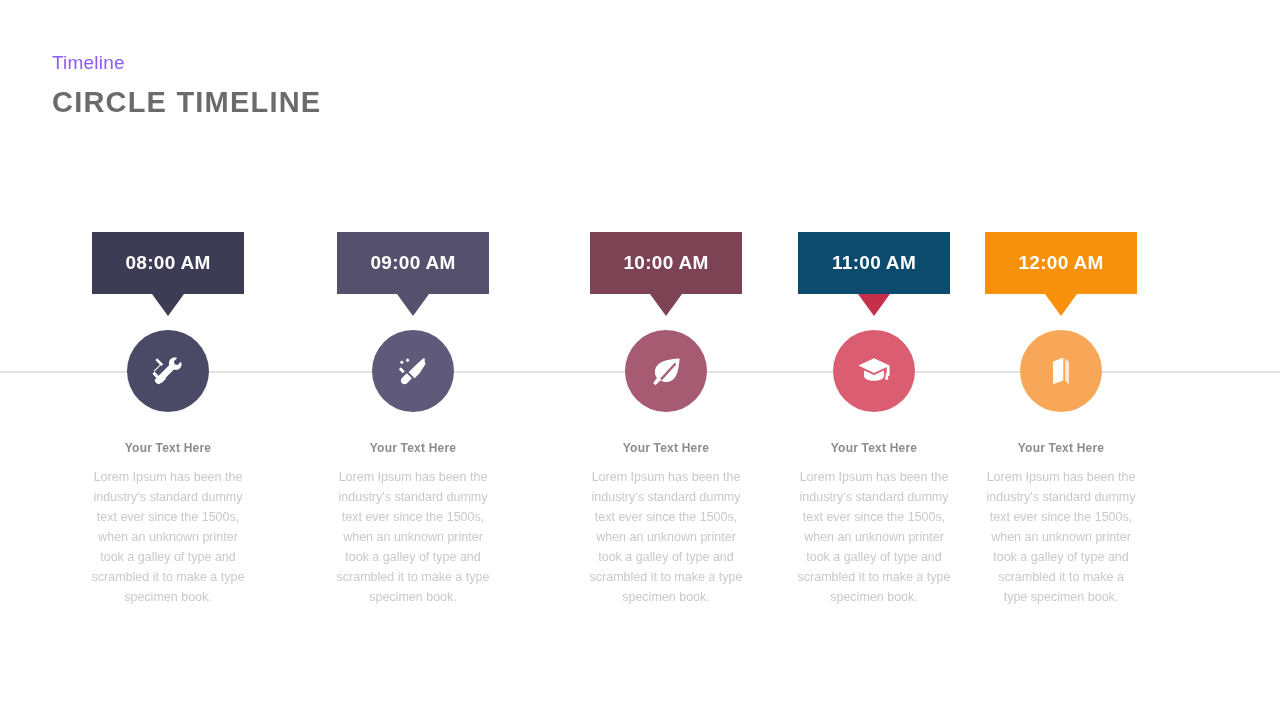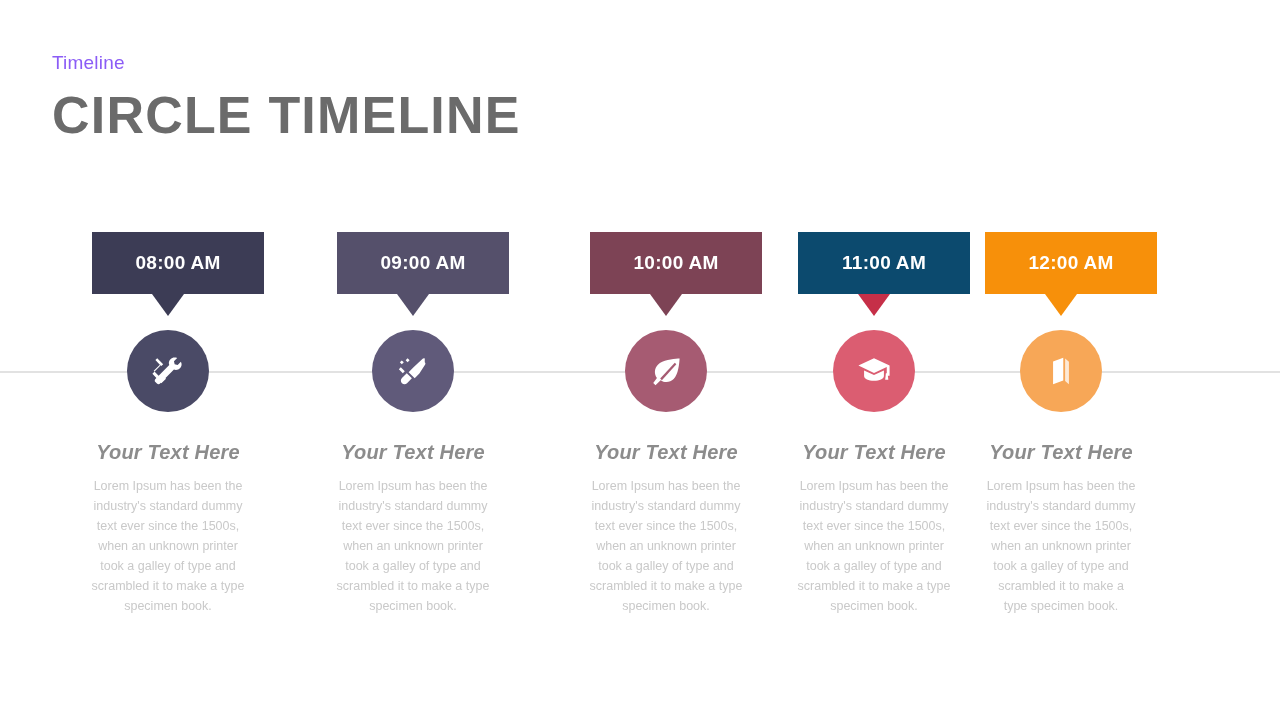--- a/index.html
+++ b/index.html
@@ -22,21 +22,21 @@
     top: 52px;
   }
   .kicker {
     font-size: 19px;
     color: #E8A95C;
     letter-spacing: 0.2px;
     line-height: 1.2;
     font-weight: 400;
   }
   .main-title {
-    font-size: 52px;
+    font-size: 29px;
     font-weight: bold;
     color: #6B6B6B;
     letter-spacing: 1.2px;
     line-height: 1.15;
     margin-top: 11px;
   }
 
   
   .timeline-line {
     position: absolute;
@@ -65,21 +65,21 @@
     align-items: center;
   }
 
   
   .badge-wrap {
     position: relative;
     width: 152px;
     height: 62px;
   }
   .badge {
-    width: 172px;
+    width: 152px;
     height: 62px;
     display: flex;
     align-items: center;
     justify-content: center;
     box-sizing: border-box;
   }
   .badge-label {
     color: #ffffff;
     font-size: 19px;
     font-weight: bold;
@@ -112,26 +112,25 @@
   .circle svg {
     width: 34px;
     height: 34px;
     fill: #ffffff;
     display: block;
   }
 
   
   .txt-head {
     margin-top: 29px;
-    font-size: 20px;
+    font-size: 12px;
     font-weight: bold;
     color: #8C8C8C;
     letter-spacing: 0.2px;
     white-space: nowrap;
-    font-style: italic;
   }
   .txt-body {
     margin-top: 12px;
     font-size: 12.5px;
     line-height: 20px;
     color: #C9C9C9;
     text-align: center;
   }
 
   

